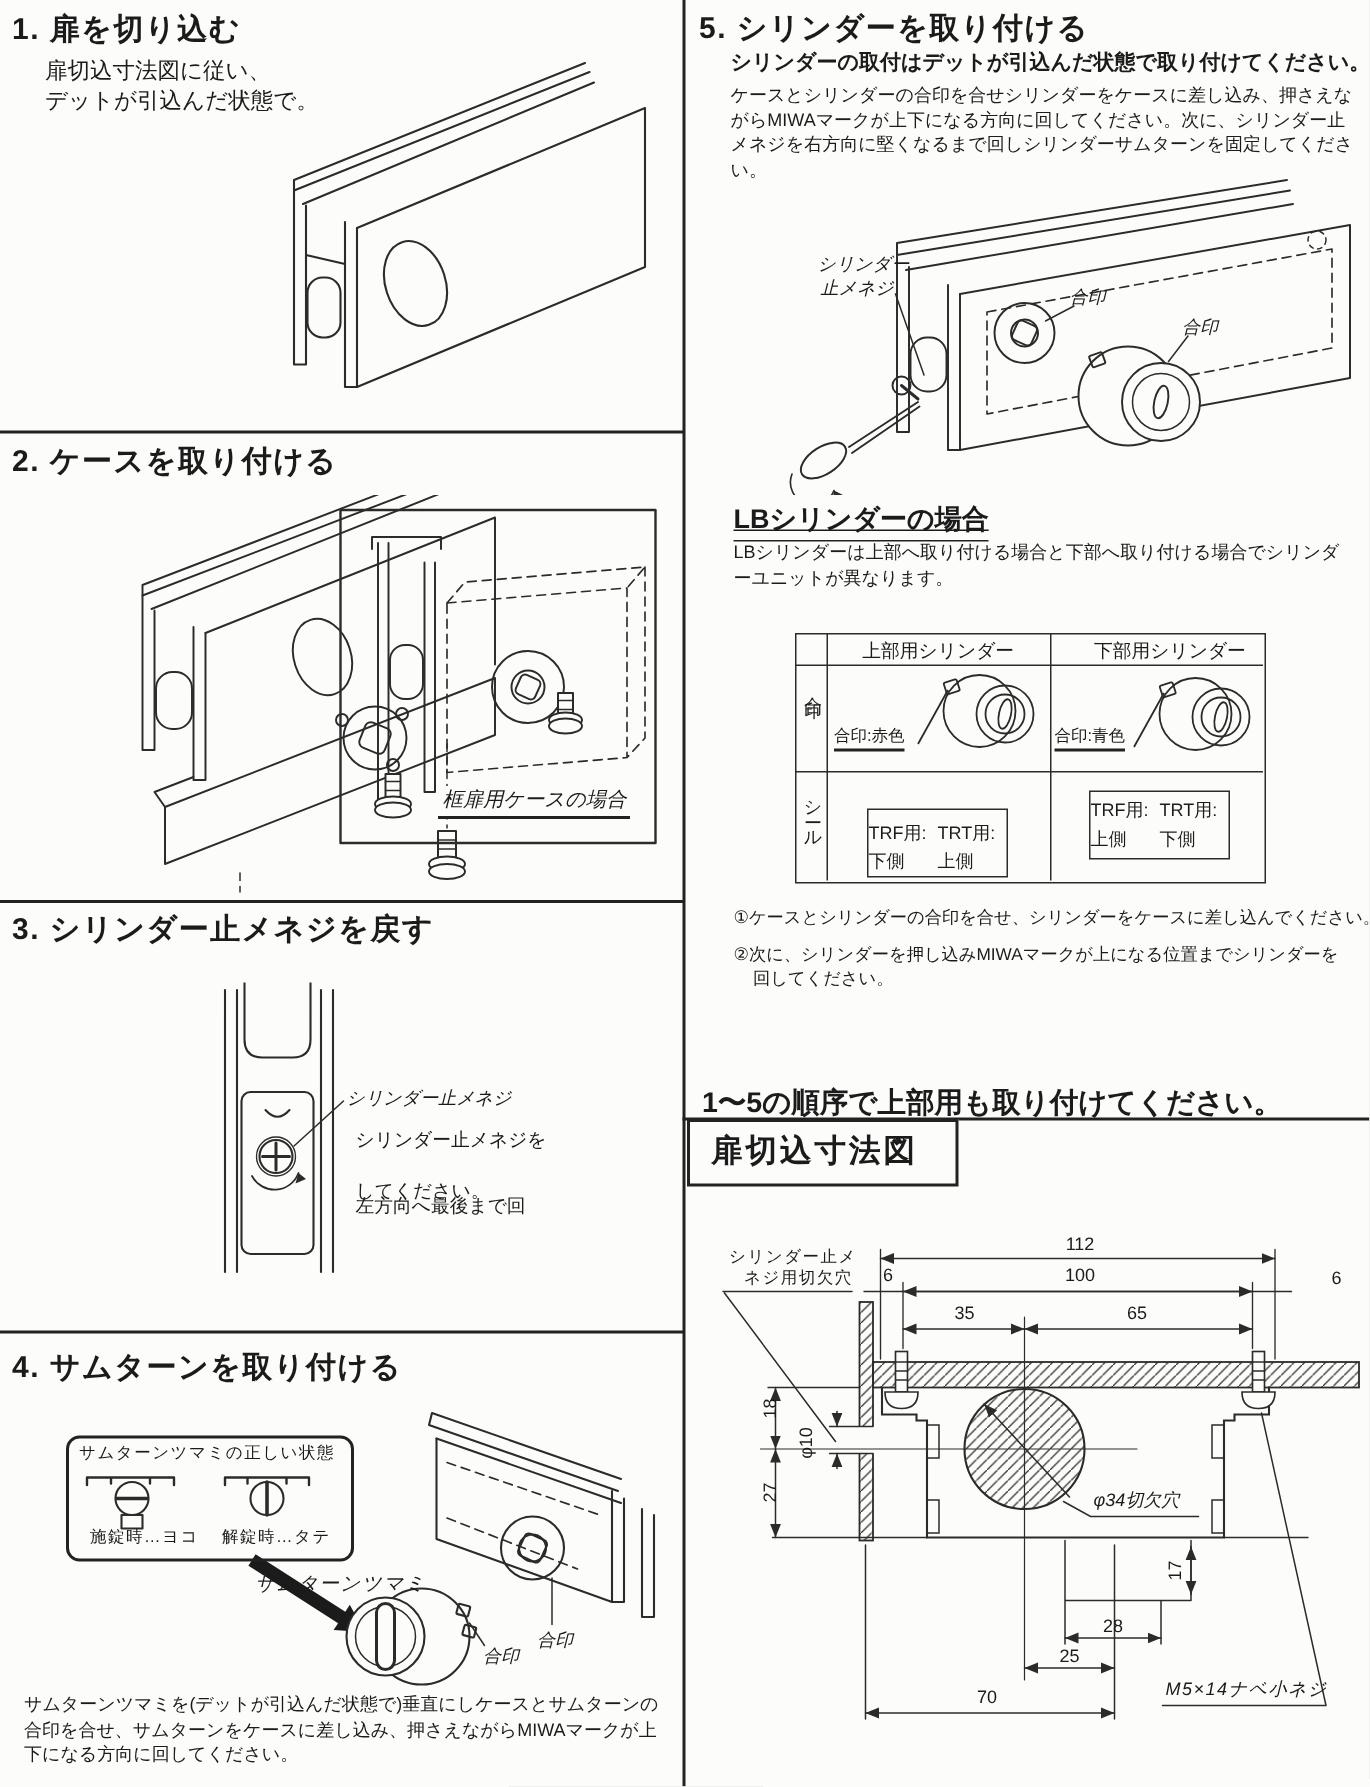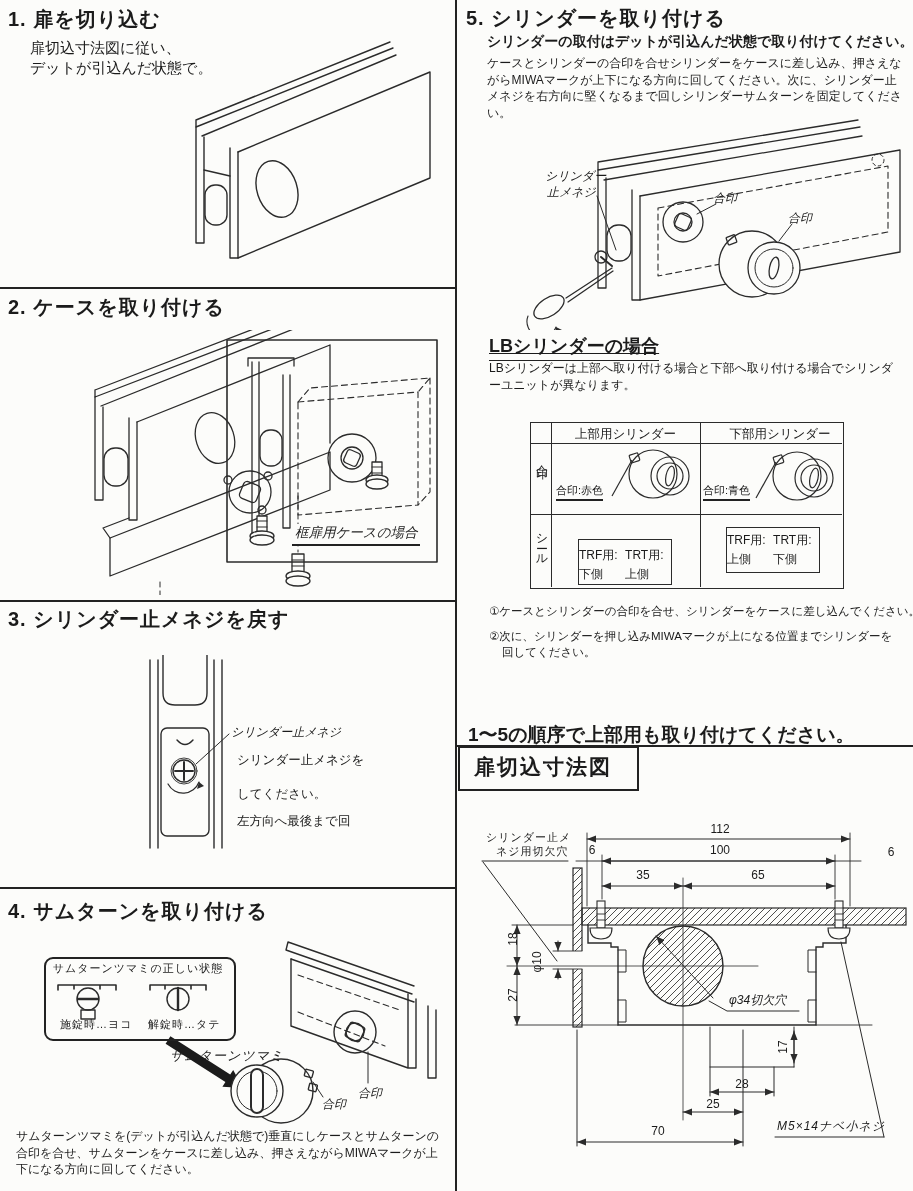--- a/index.html
+++ b/index.html
@@ -112,21 +112,21 @@
       <circle cx="184" cy="771" r="11"></circle>
       <circle cx="184" cy="771" r="13" stroke-width="0.9"></circle>
       <path d="M184 762 V780 M175 771 H193" stroke-width="2"></path>
       <path d="M168 784 A17 17 0 0 0 199 782" stroke-width="1.2"></path>
       <path d="M199 782 l-2 7 l7 -3 z" fill="#2b2b2b" stroke="none"></path>
       <path d="M196 764 L229 734" stroke-width="1"></path>
     </g>
   </svg>
   <div class="abs lbl" style="left:231px;top:724px;">シリンダー止メネジ</div>
   <div class="abs" style="left:237px;top:752px;font-size:12.5px;">シリンダー止メネジを</div>
-  <div class="abs" style="left:237px;top:813px;font-size:12.5px;">左方向へ最後まで回</div>
+  <div class="abs" style="left:237px;top:796px;font-size:12.5px;">左方向へ最後まで回</div>
   <div class="abs" style="left:237px;top:786px;font-size:12.5px;">してください。</div>
 
   <div class="abs sec-title" style="left:8px;top:898px;">4. サムターンを取り付ける</div>
 
   <svg class="abs" style="left:0;top:925px;" width="455" height="266" viewBox="0 925 455 266">
     <g stroke="#2b2b2b" fill="none" stroke-width="1.4" stroke-linejoin="round" stroke-linecap="round">
 
       <path d="M58 985 H116 M58 985 V990 M116 985 V990 M74 985 V989 M100 985 V989" stroke-width="1.6"></path>
       <circle cx="88" cy="999" r="11"></circle>
       <path d="M78 999 H98" stroke-width="2.4"></path>

